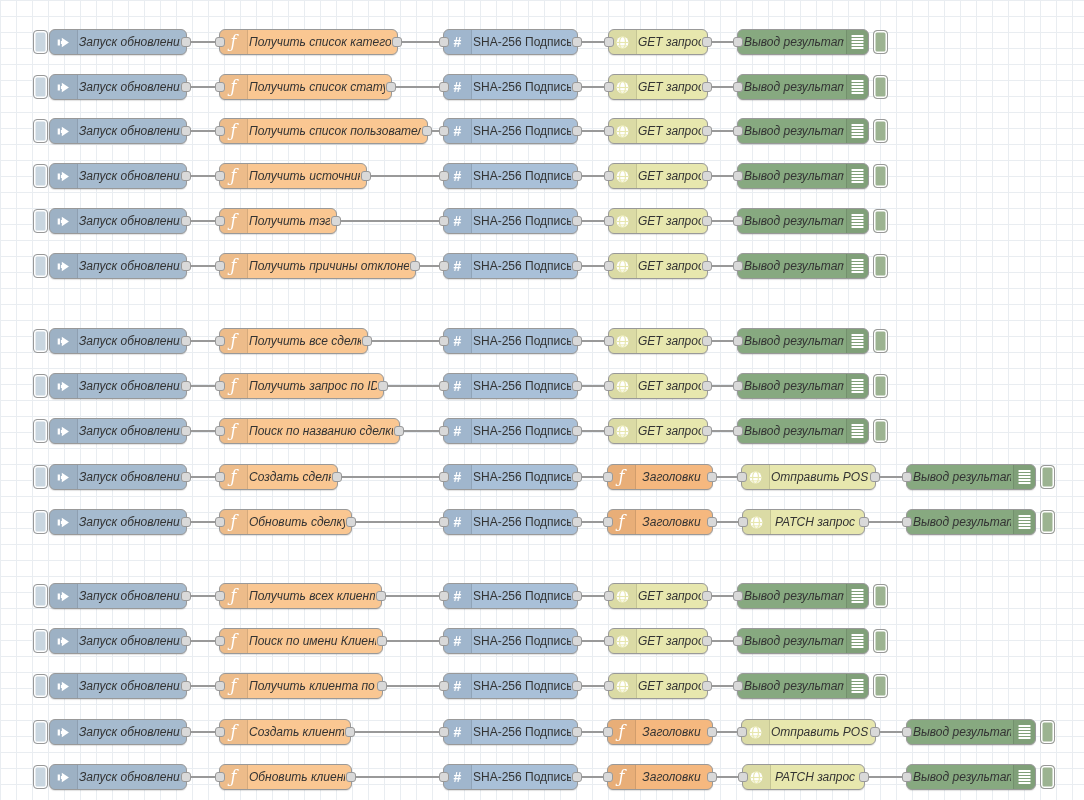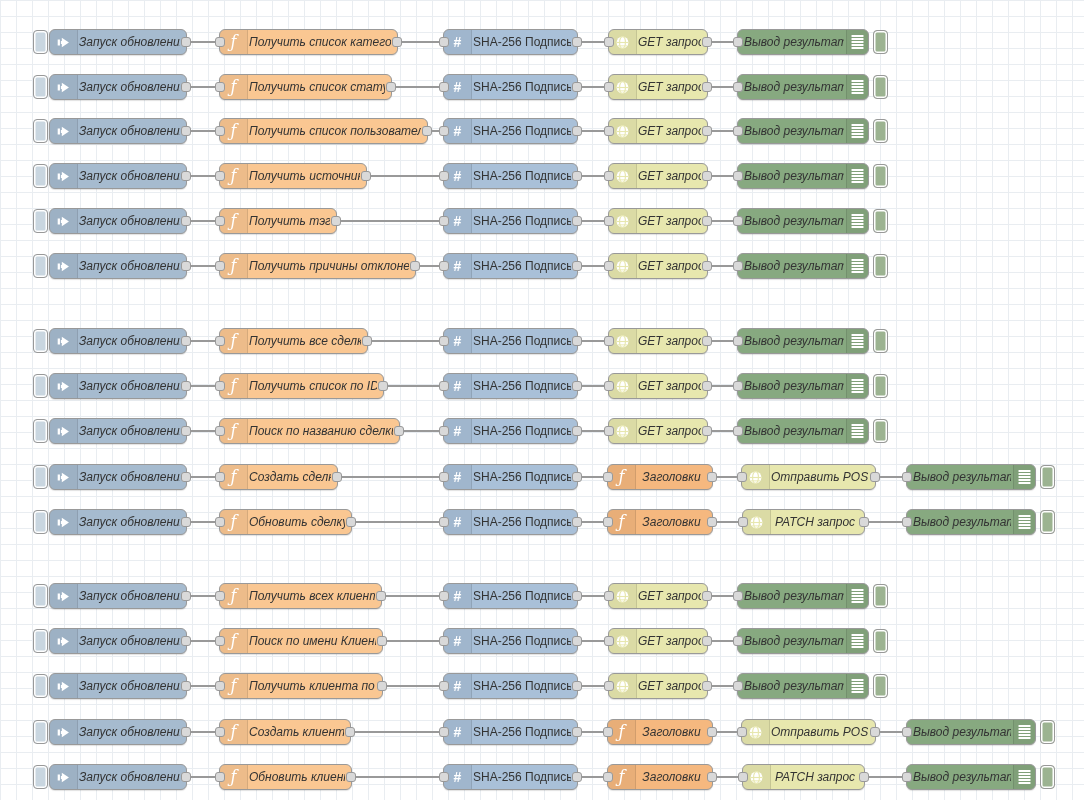--- a/index.html
+++ b/index.html
@@ -490,21 +490,21 @@
         </svg>
       </div>
       <span class="label">Запуск обновления</span>
       <div class="port out"></div>
     </div>
     <div class="wire" style="left: 187px; top: 385px; width: 32px;"></div>
     <div class="node function" style="left: 219px; top: 373px; width: 165px;">
       <div class="iconzone left">
         <span class="fn-glyph">ƒ</span>
       </div>
-      <span class="label">Получить список по ID</span>
+      <span class="label">Получить запрос по ID</span>
       <div class="port in"></div>
       <div class="port out"></div>
     </div>
     <div class="wire" style="left: 384px; top: 385px; width: 59px;"></div>
     <div class="node hash" style="left: 443px; top: 373px; width: 135px;">
       <div class="iconzone left">
         <span class="hash-glyph">#</span>
       </div>
       <span class="label">SHA-256 Подпись</span>
       <div class="port in"></div>

